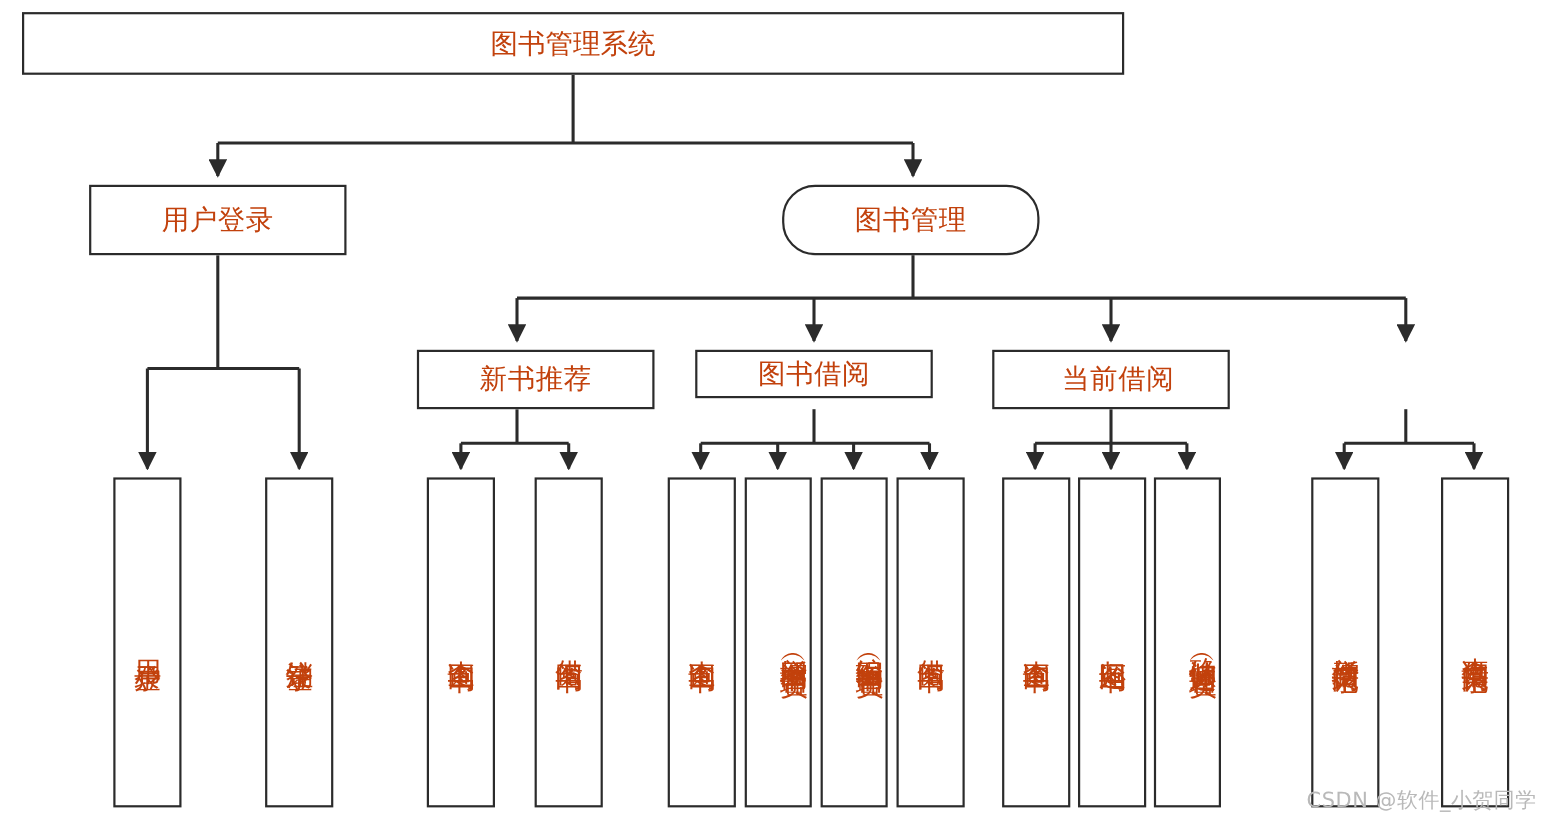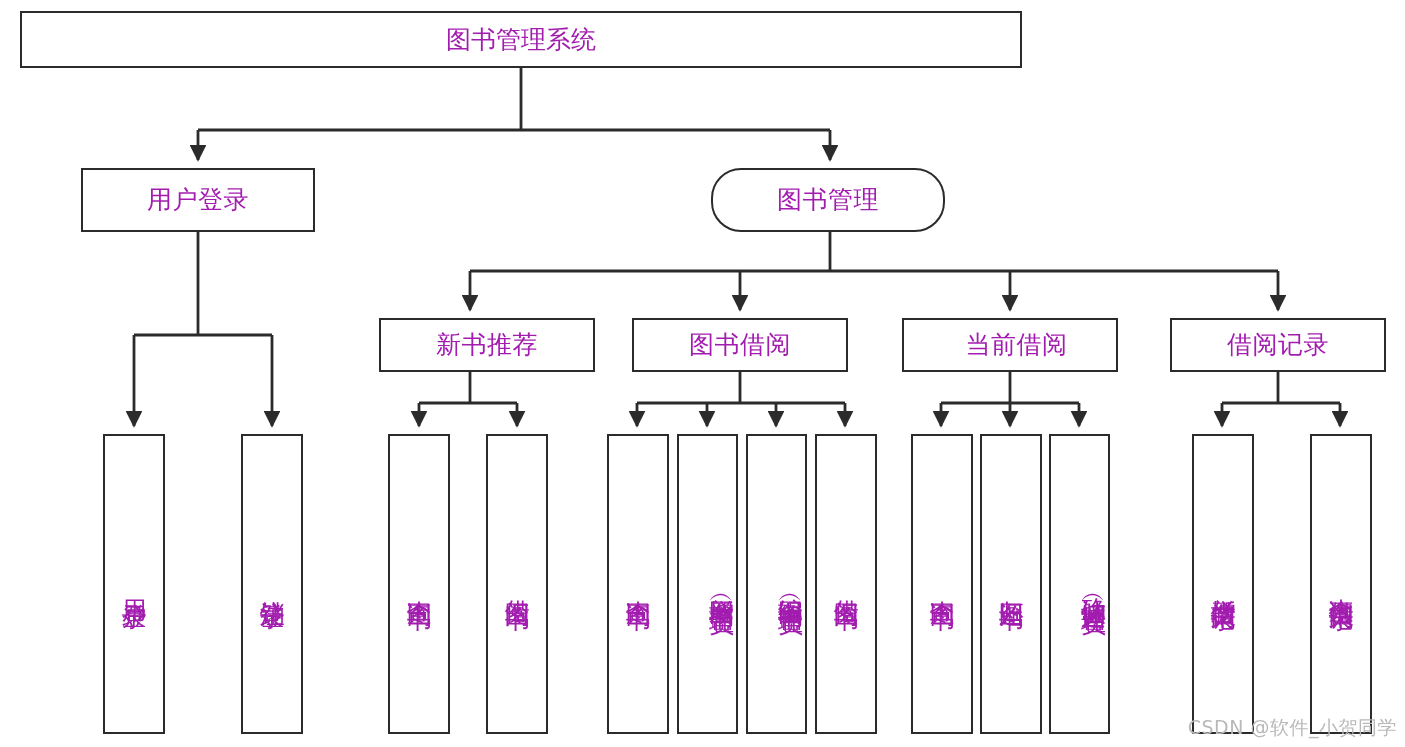--- a/index.html
+++ b/index.html
@@ -26,21 +26,21 @@
     height: 747px;
   }
   .node {
     position: absolute;
     box-sizing: border-box;
     border: 2.5px solid #2b2b2b;
     background: #ffffff;
     display: flex;
     align-items: center;
     justify-content: center;
-    color: #a21caf;
+    color: #c2410c;
     line-height: 1.18;
   }
   .node-h {
     font-size: 25px;
     letter-spacing: 0.5px;
   }
   .node-root {
     font-size: 25px;
   }
   .node-v {
@@ -137,29 +137,26 @@
   <div class="node node-h" style="left:81px; top:168px; width:234px; height:64px;">
     <span class="label">用户登录</span>
   </div>
   <div class="node node-h" style="left:711px; top:168px; width:234px; height:64px;border-radius:30px;">
     <span class="label">图书管理</span>
   </div>
 
   <div class="node node-h" style="left:362px; top:318px; width:216px; height:54px;margin-left:17px;">
     <span class="label">新书推荐</span>
   </div>
-  <div class="node node-h" style="left:632px; top:318px; width:216px; height:54px;">
+  <div class="node node-h" style="left:632px; top:318px; width:216px; height:44px;">
     <span class="label">图书借阅</span>
   </div>
   <div class="node node-h" style="left:902px; top:318px; width:216px; height:54px;padding-left:13px;">
     <span class="label">当前借阅</span>
   </div>
-  <div class="node node-h" style="left:1170px; top:318px; width:216px; height:54px;">
-    <span class="label">借阅记录</span>
-  </div>
 
   <div class="node node-v mid" style="left:103px; top:434px; width:62px; height:300px;">
     <span class="label">用户登录</span>
   </div>
   <div class="node node-v mid" style="left:241px; top:434px; width:62px; height:300px;">
     <span class="label">注销登录</span>
   </div>
 
   <div class="node node-v mid" style="left:388px; top:434px; width:62px; height:300px;">
     <span class="label">查询图书</span>

